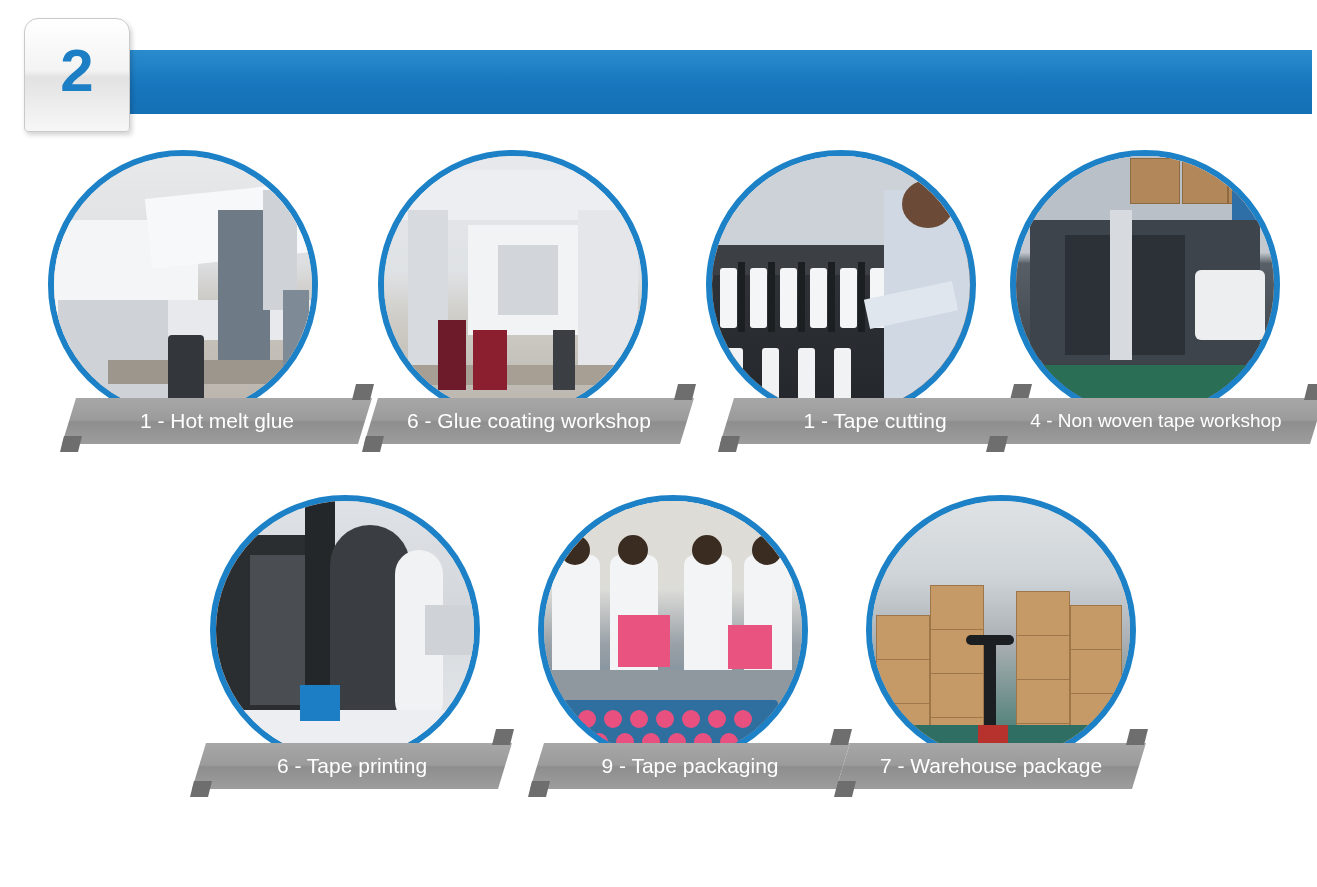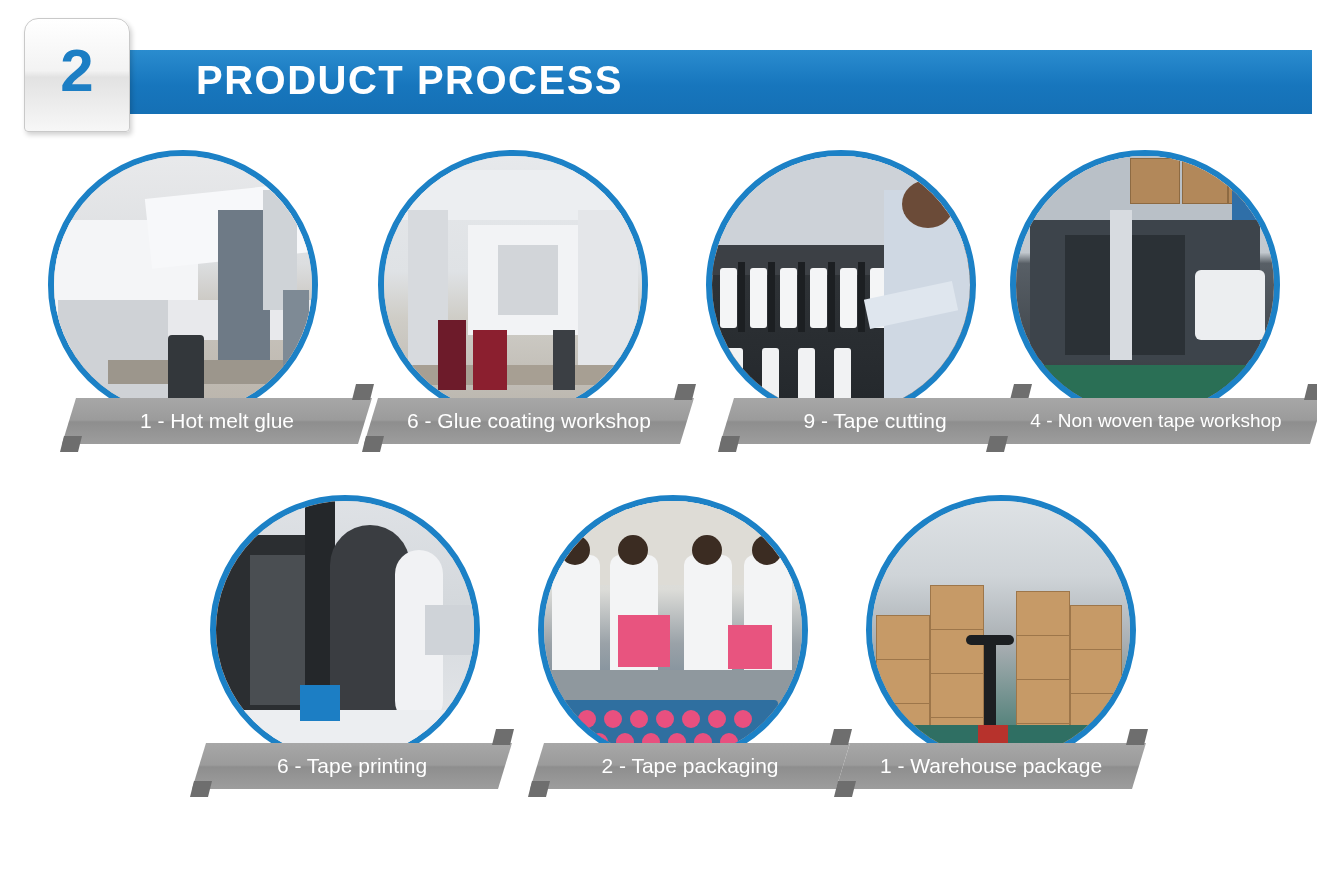--- a/index.html
+++ b/index.html
@@ -249,21 +249,20 @@
   .p7 .red { left: 112px; top: 230px; width: 30px; height: 20px; background: #b7322c; }
 </style>
 </head>
 <body>
 
 <div id="header">
   <div id="header-bar">
     <div id="header-bar-inner"></div>
     <div id="header-rule"></div>
   </div>
-  <div id="header-title">PRODUCT PROCESS</div>
   <div id="badge">
     <div id="badge-number">2</div>
   </div>
 </div>
 
 <div class="row" id="row1">
 
   <div class="step" style="left:48px; width:310px;">
     <div class="circle">
       <div class="photo ph p1">
@@ -330,21 +329,21 @@
         <i class="rollb" style="left:128px"></i>
         <i class="blue"></i>
           <i class="head"></i>
           <i class="arm"></i>
       </div>
     </div>
     <div class="banner" style="left:14px; width:310px;">
       <div class="ribbon"></div>
       <div class="tab-left"></div>
       <div class="tab-right"></div>
-      <div class="label">9 - Tape cutting</div>
+      <div class="label">1 - Tape cutting</div>
     </div>
   </div>
 
   <div class="step" style="left:1010px; width:310px;">
     <div class="circle">
       <div class="photo ph p4">
         <i class="w1"></i>
         <i class="box" style="left:120px; width:48px"></i>
           <i class="box" style="left:172px; width:44px"></i>
         <i class="box" style="left:218px; width:46px"></i>
@@ -417,21 +416,21 @@
           <i class="pk2" style="left:104px"></i>
         <i class="pk2" style="left:130px"></i>
           <i class="pk2" style="left:156px"></i>
           <i class="pk2" style="left:182px"></i>
       </div>
     </div>
     <div class="banner" style="left:-8px; width:320px;">
       <div class="ribbon"></div>
       <div class="tab-left"></div>
       <div class="tab-right"></div>
-      <div class="label">2 - Tape packaging</div>
+      <div class="label">9 - Tape packaging</div>
     </div>
   </div>
 
   <div class="step" style="left:866px; width:300px;">
     <div class="circle">
       <div class="photo ph p7">
         <i class="ct" style="left:10px;  top:120px; width:52px; height:44px"></i>
         <i class="ct" style="left:10px;  top:164px; width:52px; height:44px"></i>
         <i class="ct" style="left:10px;  top:208px; width:52px; height:44px"></i>
         <i class="ct" style="left:64px;  top:90px;  width:52px; height:44px"></i>
@@ -448,17 +447,17 @@
         <i class="floor"></i>
           <i class="jack"></i>
           <i class="jackh"></i>
           <i class="red"></i>
       </div>
     </div>
     <div class="banner" style="left:-30px; width:310px;">
       <div class="ribbon"></div>
       <div class="tab-left"></div>
       <div class="tab-right"></div>
-      <div class="label">1 - Warehouse package</div>
+      <div class="label">7 - Warehouse package</div>
     </div>
   </div>
 
 </div>
 
 </body></html>

